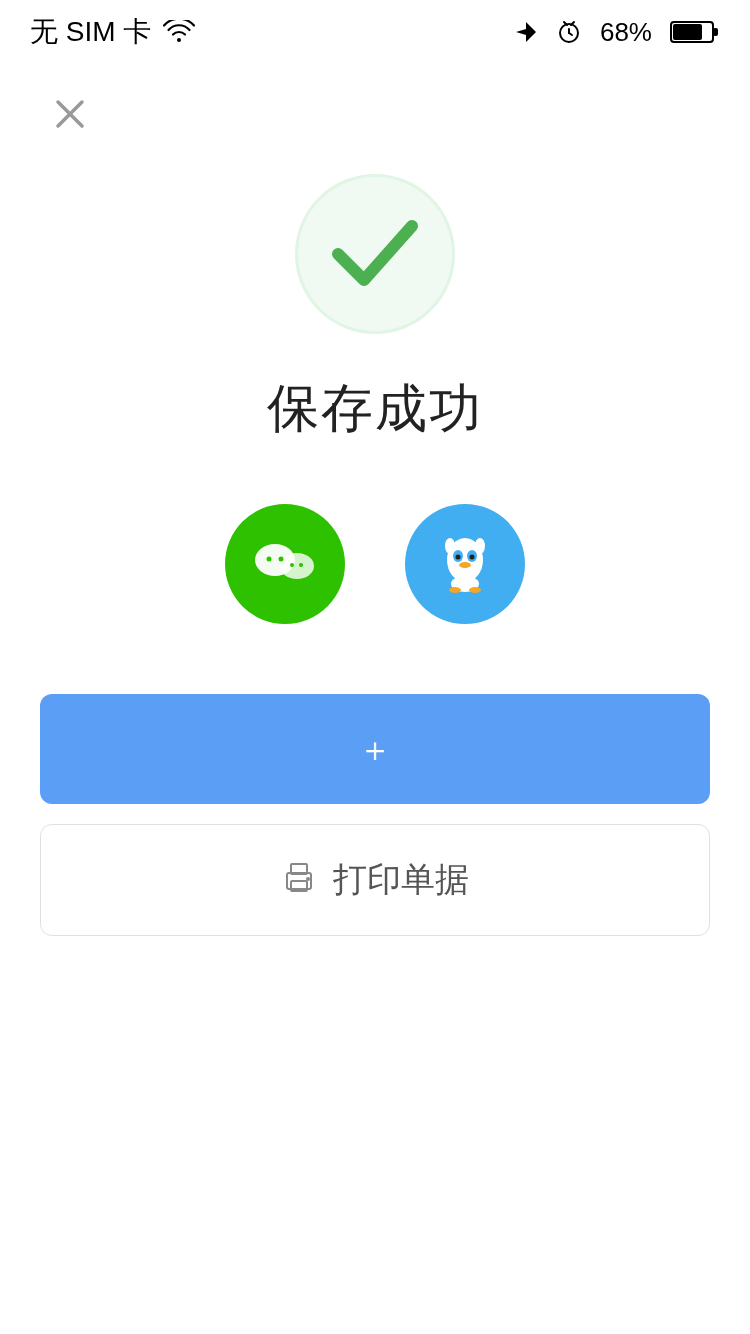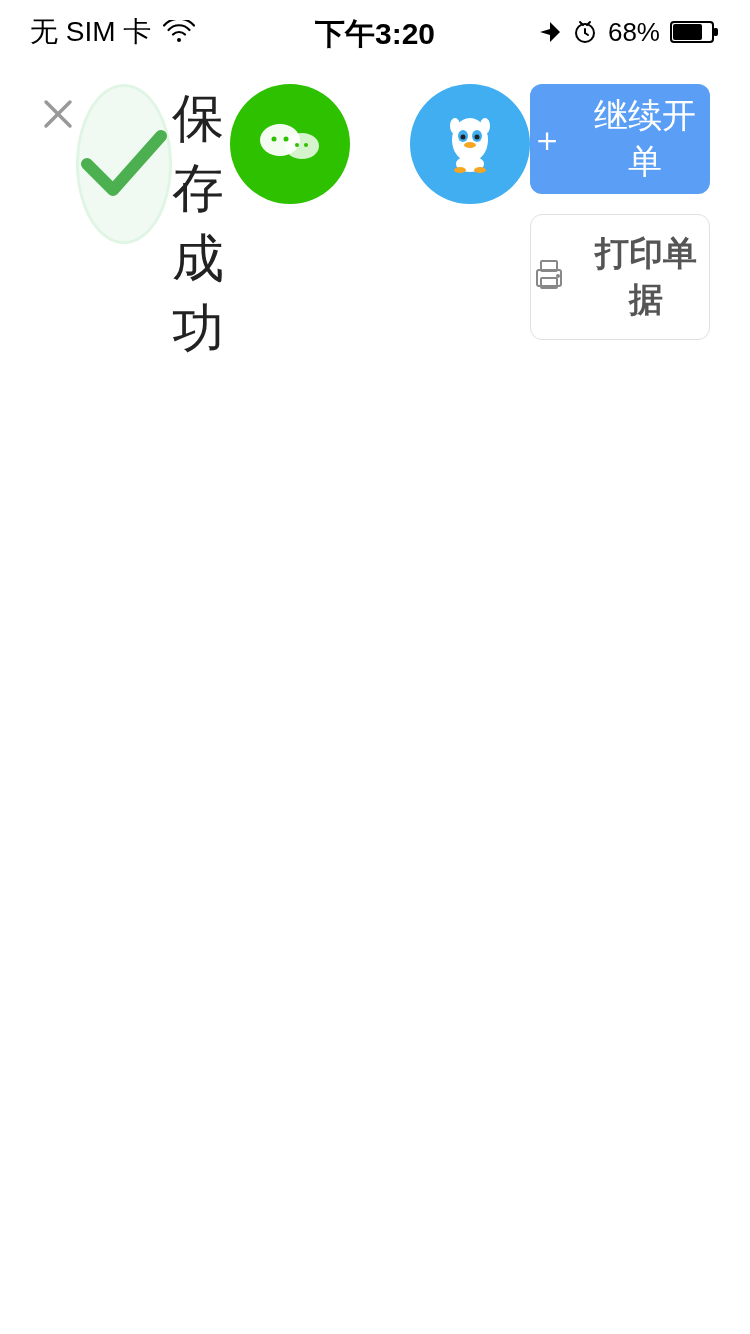--- a/index.html
+++ b/index.html
@@ -43,37 +43,37 @@
       color: #000;
       position: absolute;
       left: 50%;
       transform: translateX(-50%);
       top: 14px;
     }
 
     .status-right {
       display: flex;
       align-items: center;
-      gap: 10px;
+      gap: 18px;
       font-size: 26px;
       color: #000;
     }
 
     .wifi-icon {
       width: 32px;
       height: 24px;
     }
 
     
     .main-content {
       width: 100%;
       padding: 20px 40px 60px;
       display: flex;
-      flex-direction: row;
-      align-items: flex-start;
+      flex-direction: column;
+      align-items: center;
     }
 
     
     .close-button {
       align-self: flex-start;
       width: 60px;
       height: 60px;
       display: flex;
       align-items: center;
       justify-content: center;
@@ -190,53 +190,52 @@
       justify-content: center;
       gap: 16px;
       cursor: pointer;
       font-size: 34px;
       color: #fff;
       font-weight: 400;
     }
 
     .btn-secondary {
       width: 100%;
-      height: 126px;
+      height: 112px;
       background: #fff;
       border: 1px solid #e0e0e0;
       border-radius: 12px;
       display: flex;
       align-items: center;
       justify-content: center;
       gap: 16px;
       cursor: pointer;
       font-size: 34px;
       color: #555;
-      font-weight: 700;
+      font-weight: 400;
     }
 
     .btn-icon {
       font-size: 34px;
       line-height: 1;
     }
   </style>
 </head>
 <body>
 
 <div class="status-bar">
   <div class="status-left">
     <span>无 SIM 卡</span>
     <svg class="wifi-icon" viewBox="0 0 32 24" fill="none" xmlns="http://www.w3.org/2000/svg">
       <path d="M16 18a2 2 0 1 1 0 4 2 2 0 0 1 0-4z" fill="#000"></path>
       <path d="M10 14.5a8.5 8.5 0 0 1 12 0" stroke="#000" stroke-width="2.2" fill="none" stroke-linecap="round"></path>
       <path d="M5.5 10a14 14 0 0 1 21 0" stroke="#000" stroke-width="2.2" fill="none" stroke-linecap="round"></path>
       <path d="M1 5.5a20 20 0 0 1 30 0" stroke="#000" stroke-width="2.2" fill="none" stroke-linecap="round"></path>
     </svg>
   </div>
-  <div class="status-center">下午3:20</div>
   <div class="status-right">
 
     <svg width="24" height="24" viewBox="0 0 24 24" fill="none">
       <path d="M12 2L22 12 12 22 12 15 2 12 12 9Z" fill="#000"></path>
     </svg>
 
     <svg width="26" height="26" viewBox="0 0 26 26" fill="none">
       <circle cx="13" cy="14" r="9" stroke="#000" stroke-width="2" fill="none"></circle>
       <line x1="13" y1="10" x2="13" y2="14" stroke="#000" stroke-width="2" stroke-linecap="round"></line>
       <line x1="13" y1="14" x2="16" y2="16" stroke="#000" stroke-width="2" stroke-linecap="round"></line>
@@ -306,21 +305,20 @@
         <ellipse cx="19" cy="16" rx="5" ry="8" fill="white"></ellipse>
         <ellipse cx="49" cy="16" rx="5" ry="8" fill="white"></ellipse>
       </svg>
     </div>
   </div>
 
   <div class="action-buttons">
 
     <button class="btn-primary">
       <span class="btn-icon">＋</span>
-      <span>继续开单</span>
     </button>
 
     <button class="btn-secondary">
       <span class="btn-icon">
         <svg width="36" height="36" viewBox="0 0 36 36" fill="none">
           <rect x="6" y="13" width="24" height="16" rx="2" stroke="#888" stroke-width="2" fill="none"></rect>
           <rect x="10" y="4" width="16" height="10" rx="1" stroke="#888" stroke-width="2" fill="none"></rect>
           <rect x="10" y="21" width="16" height="10" rx="1" stroke="#888" stroke-width="2" fill="none"></rect>
           <circle cx="27" cy="19" r="2" fill="#888"></circle>
         </svg>

